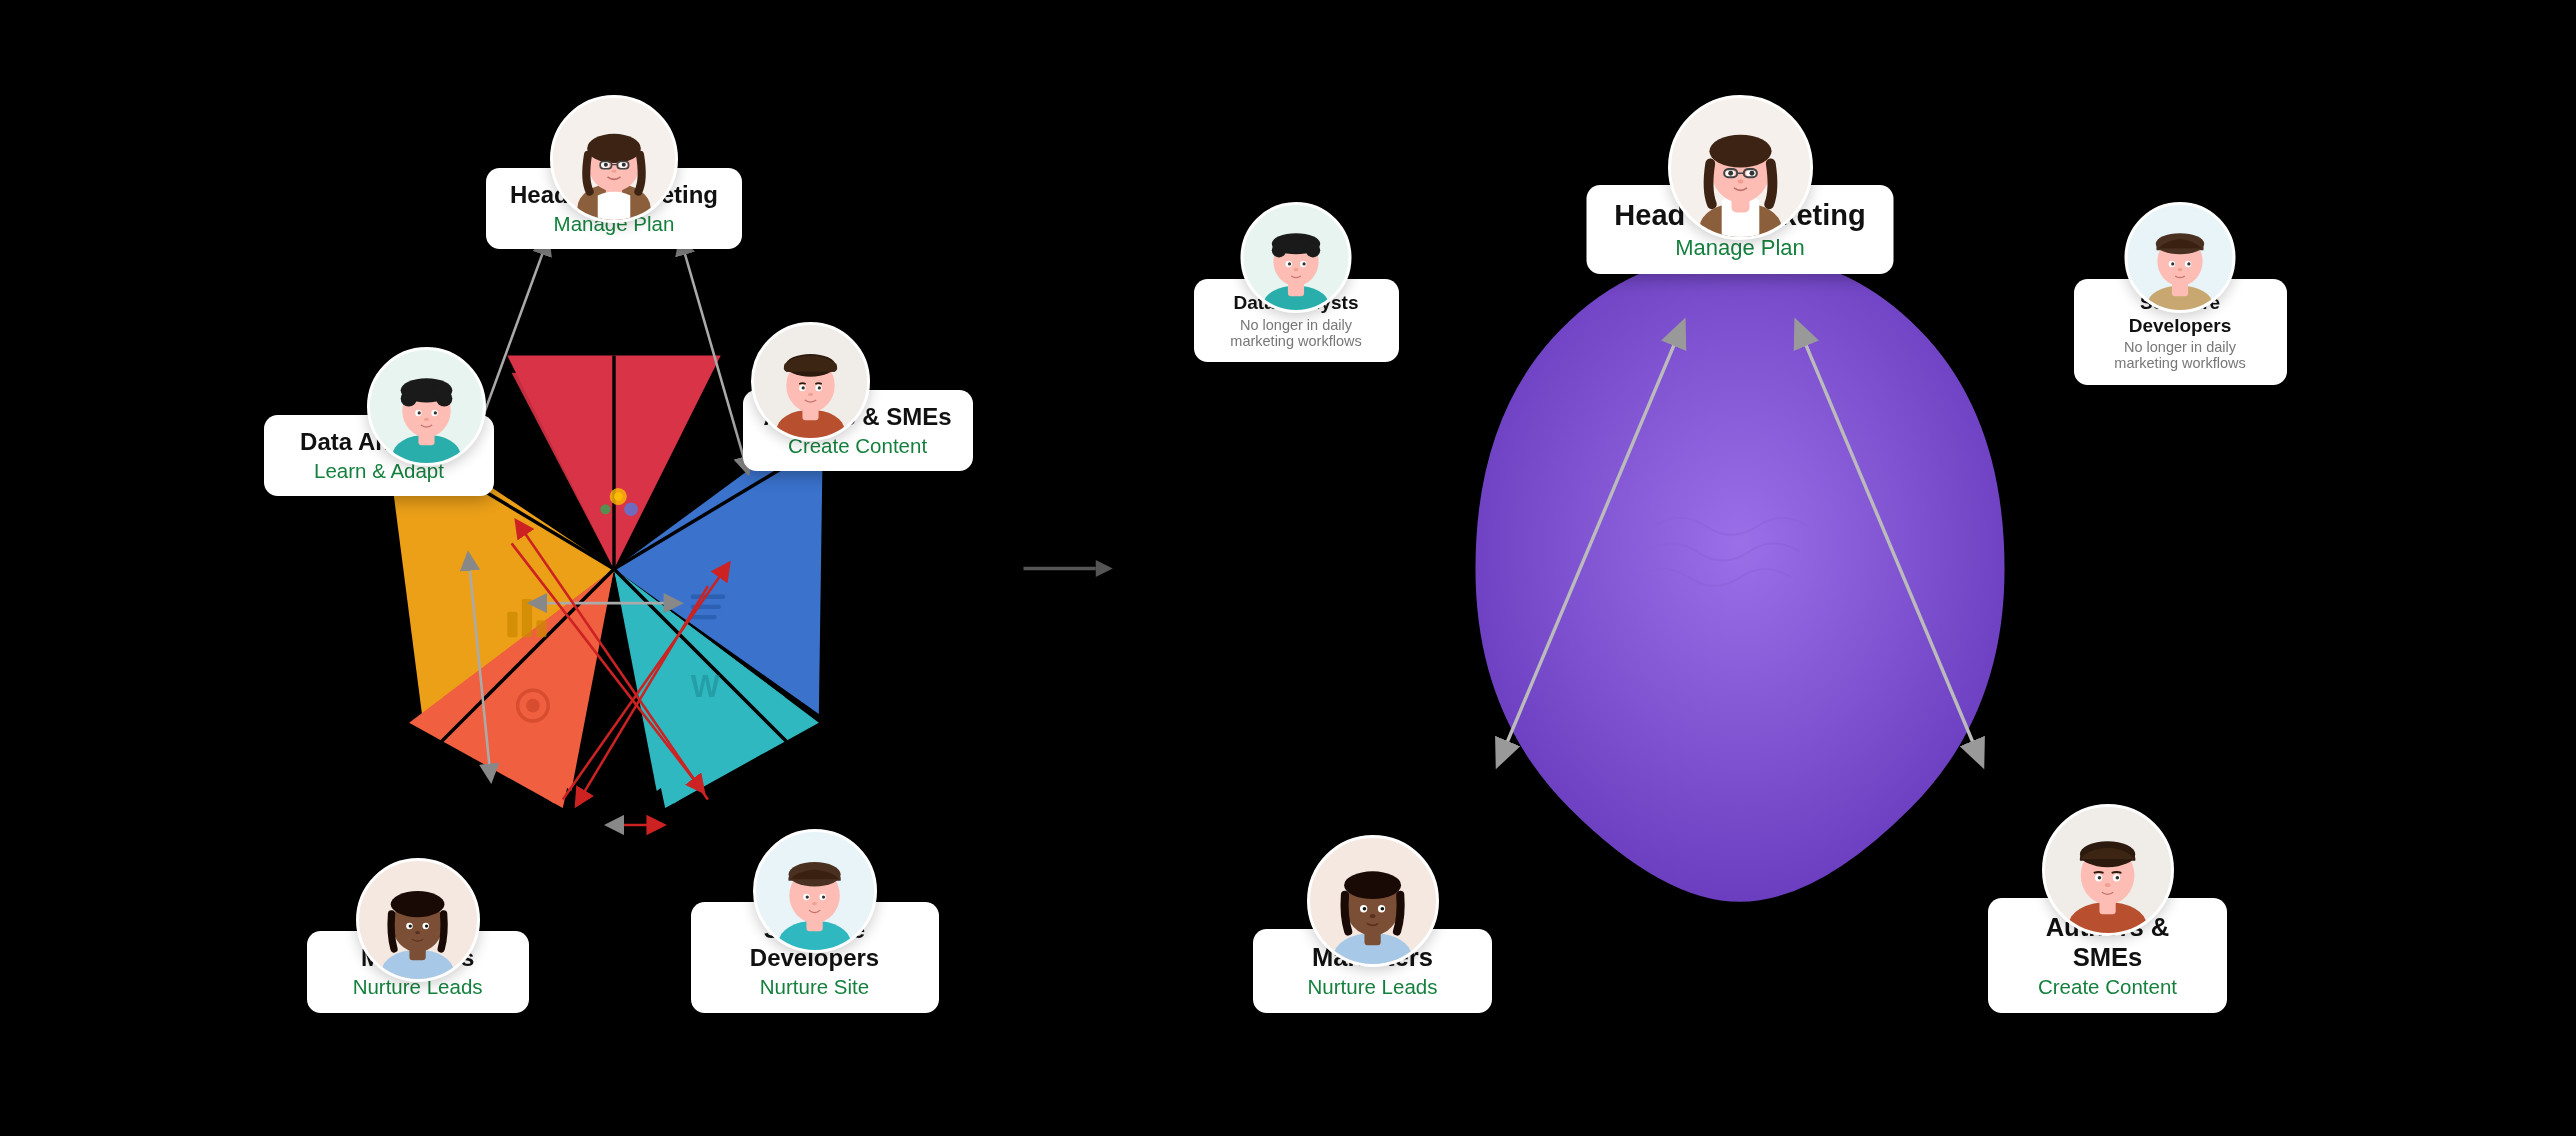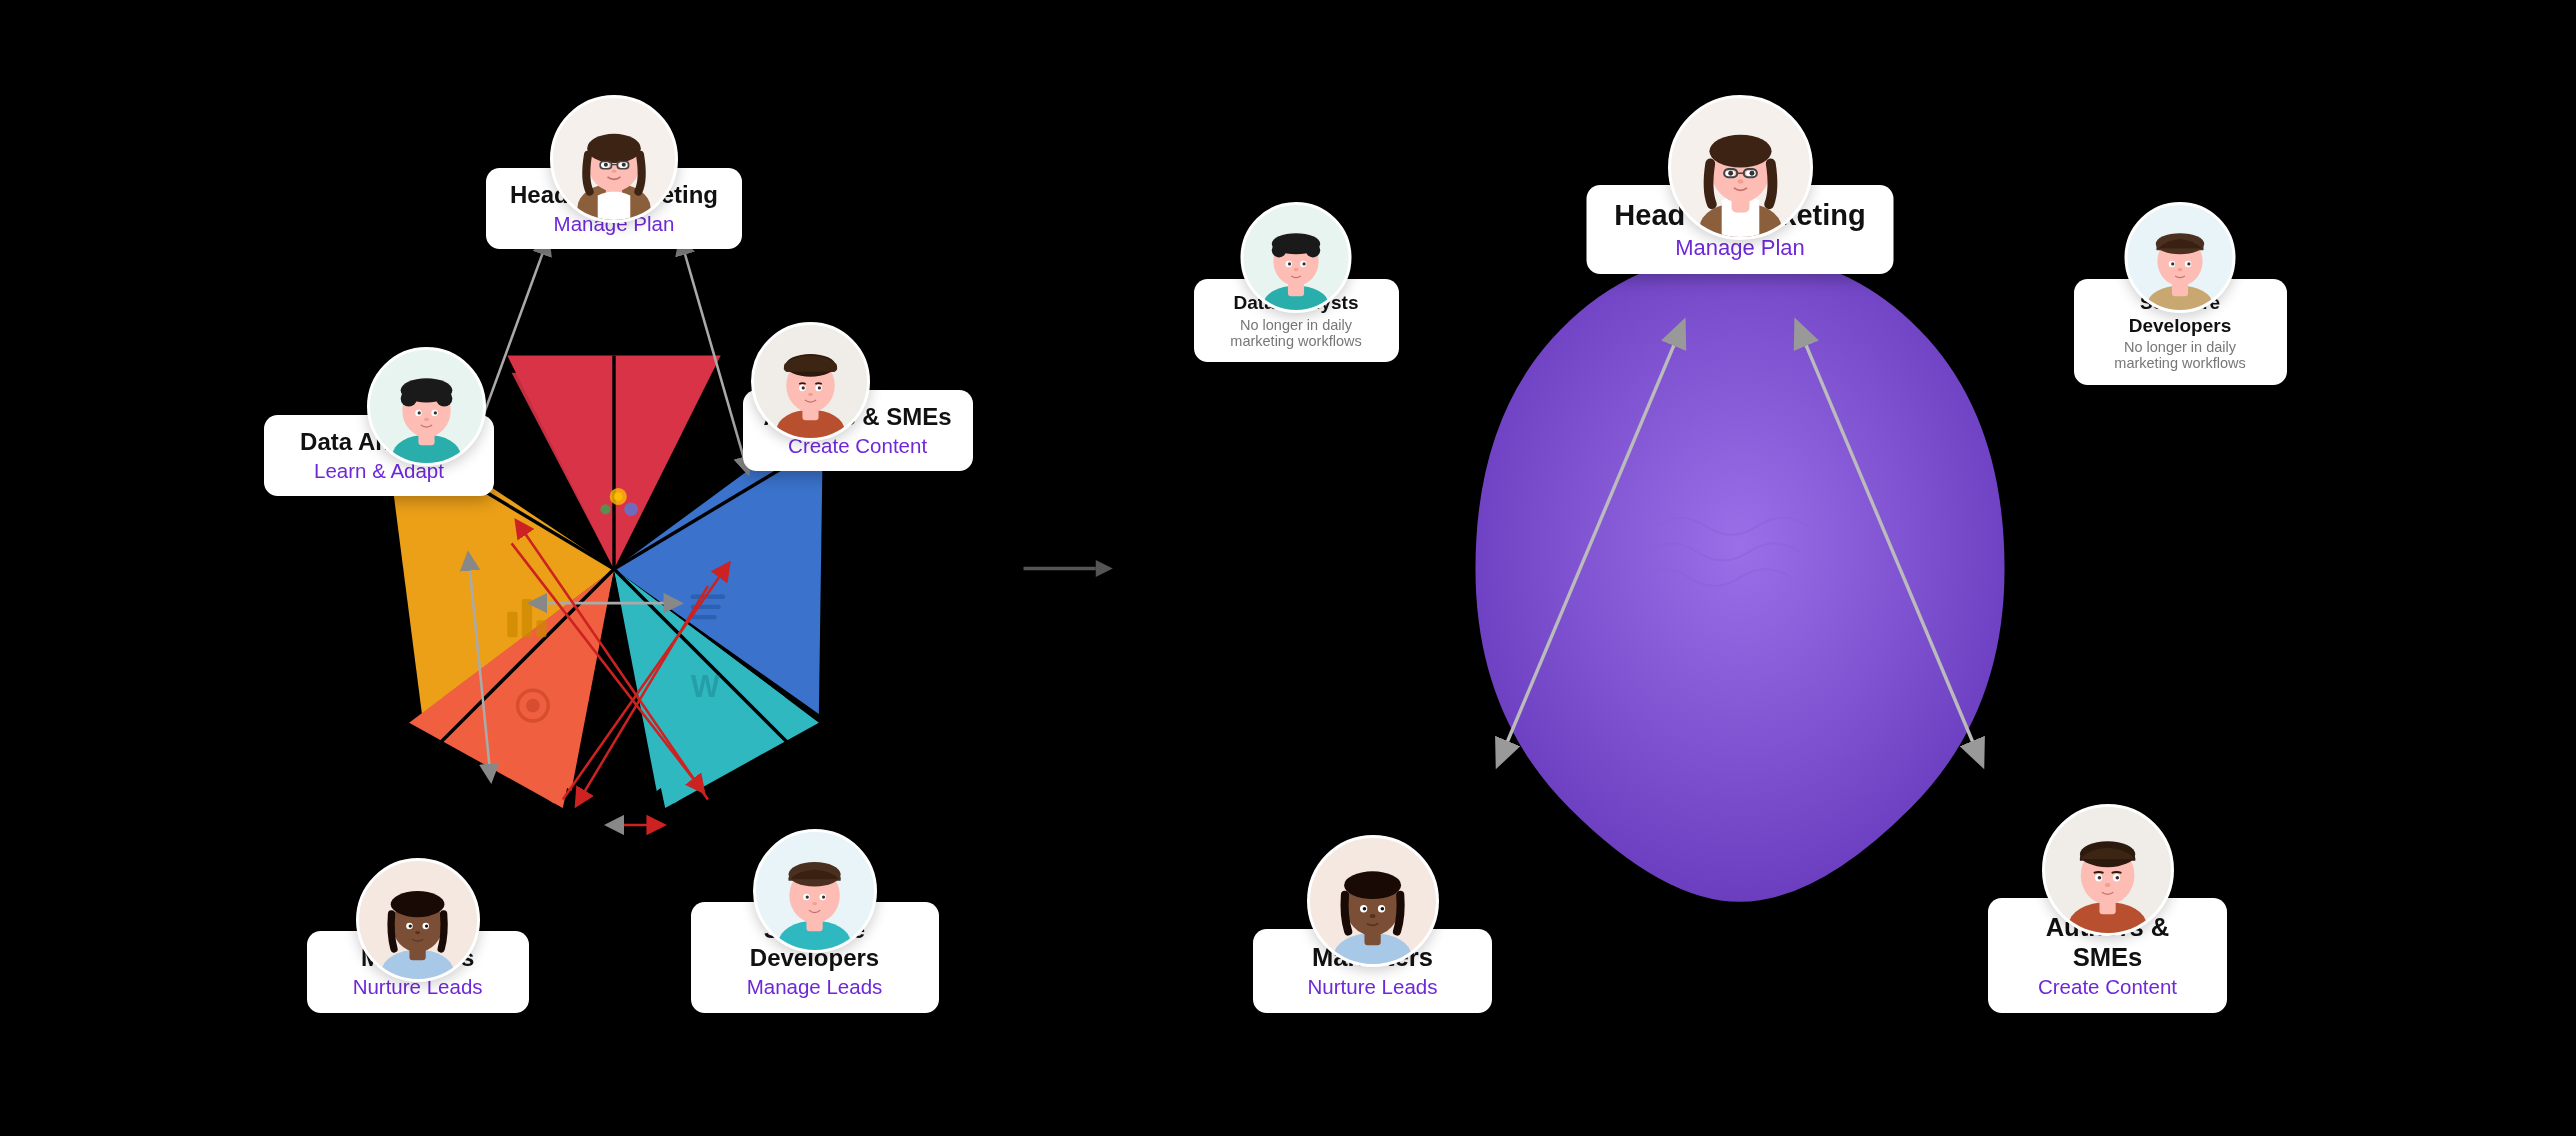--- a/index.html
+++ b/index.html
@@ -58,21 +58,21 @@
     }
     .role-card .role-title {
       font-weight: 800;
       font-size: 24px;
       color: #111;
       line-height: 1.2;
     }
     .role-card .role-subtitle {
       font-weight: 400;
       font-size: 20.5px;
-      color: #6d28d9;
+      color: #15803d;
       margin-top: 1.7px;
     }
 
     
     .avatar-circle {
       width: 119px;
       height: 119px;
       border-radius: 50%;
       background: #f0ede8;
       border: 3.4px solid white;
@@ -368,21 +368,21 @@
           <ellipse cx="82" cy="80" rx="4" ry="4" fill="white"></ellipse>
           <circle cx="63" cy="80" r="2" fill="#333"></circle>
           <circle cx="83" cy="80" r="2" fill="#333"></circle>
 
           <ellipse cx="72" cy="88" rx="3" ry="2" fill="#F0A090"></ellipse>
 
           <path d="M65,96 Q72,102 79,96" stroke="#c07070" stroke-width="1.5" fill="none"></path>
         </svg>
       </div>
       <div class="role-title">Software Developers</div>
-      <div class="role-subtitle">Manage Leads</div>
+      <div class="role-subtitle">Nurture Site</div>
     </div>
 
   </div>
 
   <div class="arrow-between">
     <svg width="102" height="51" viewBox="0 0 120 60">
       <line x1="10" y1="30" x2="95" y2="30" stroke="#555" stroke-width="4"></line>
       <polygon points="95,20 115,30 95,40" fill="#555"></polygon>
     </svg>
   </div>

